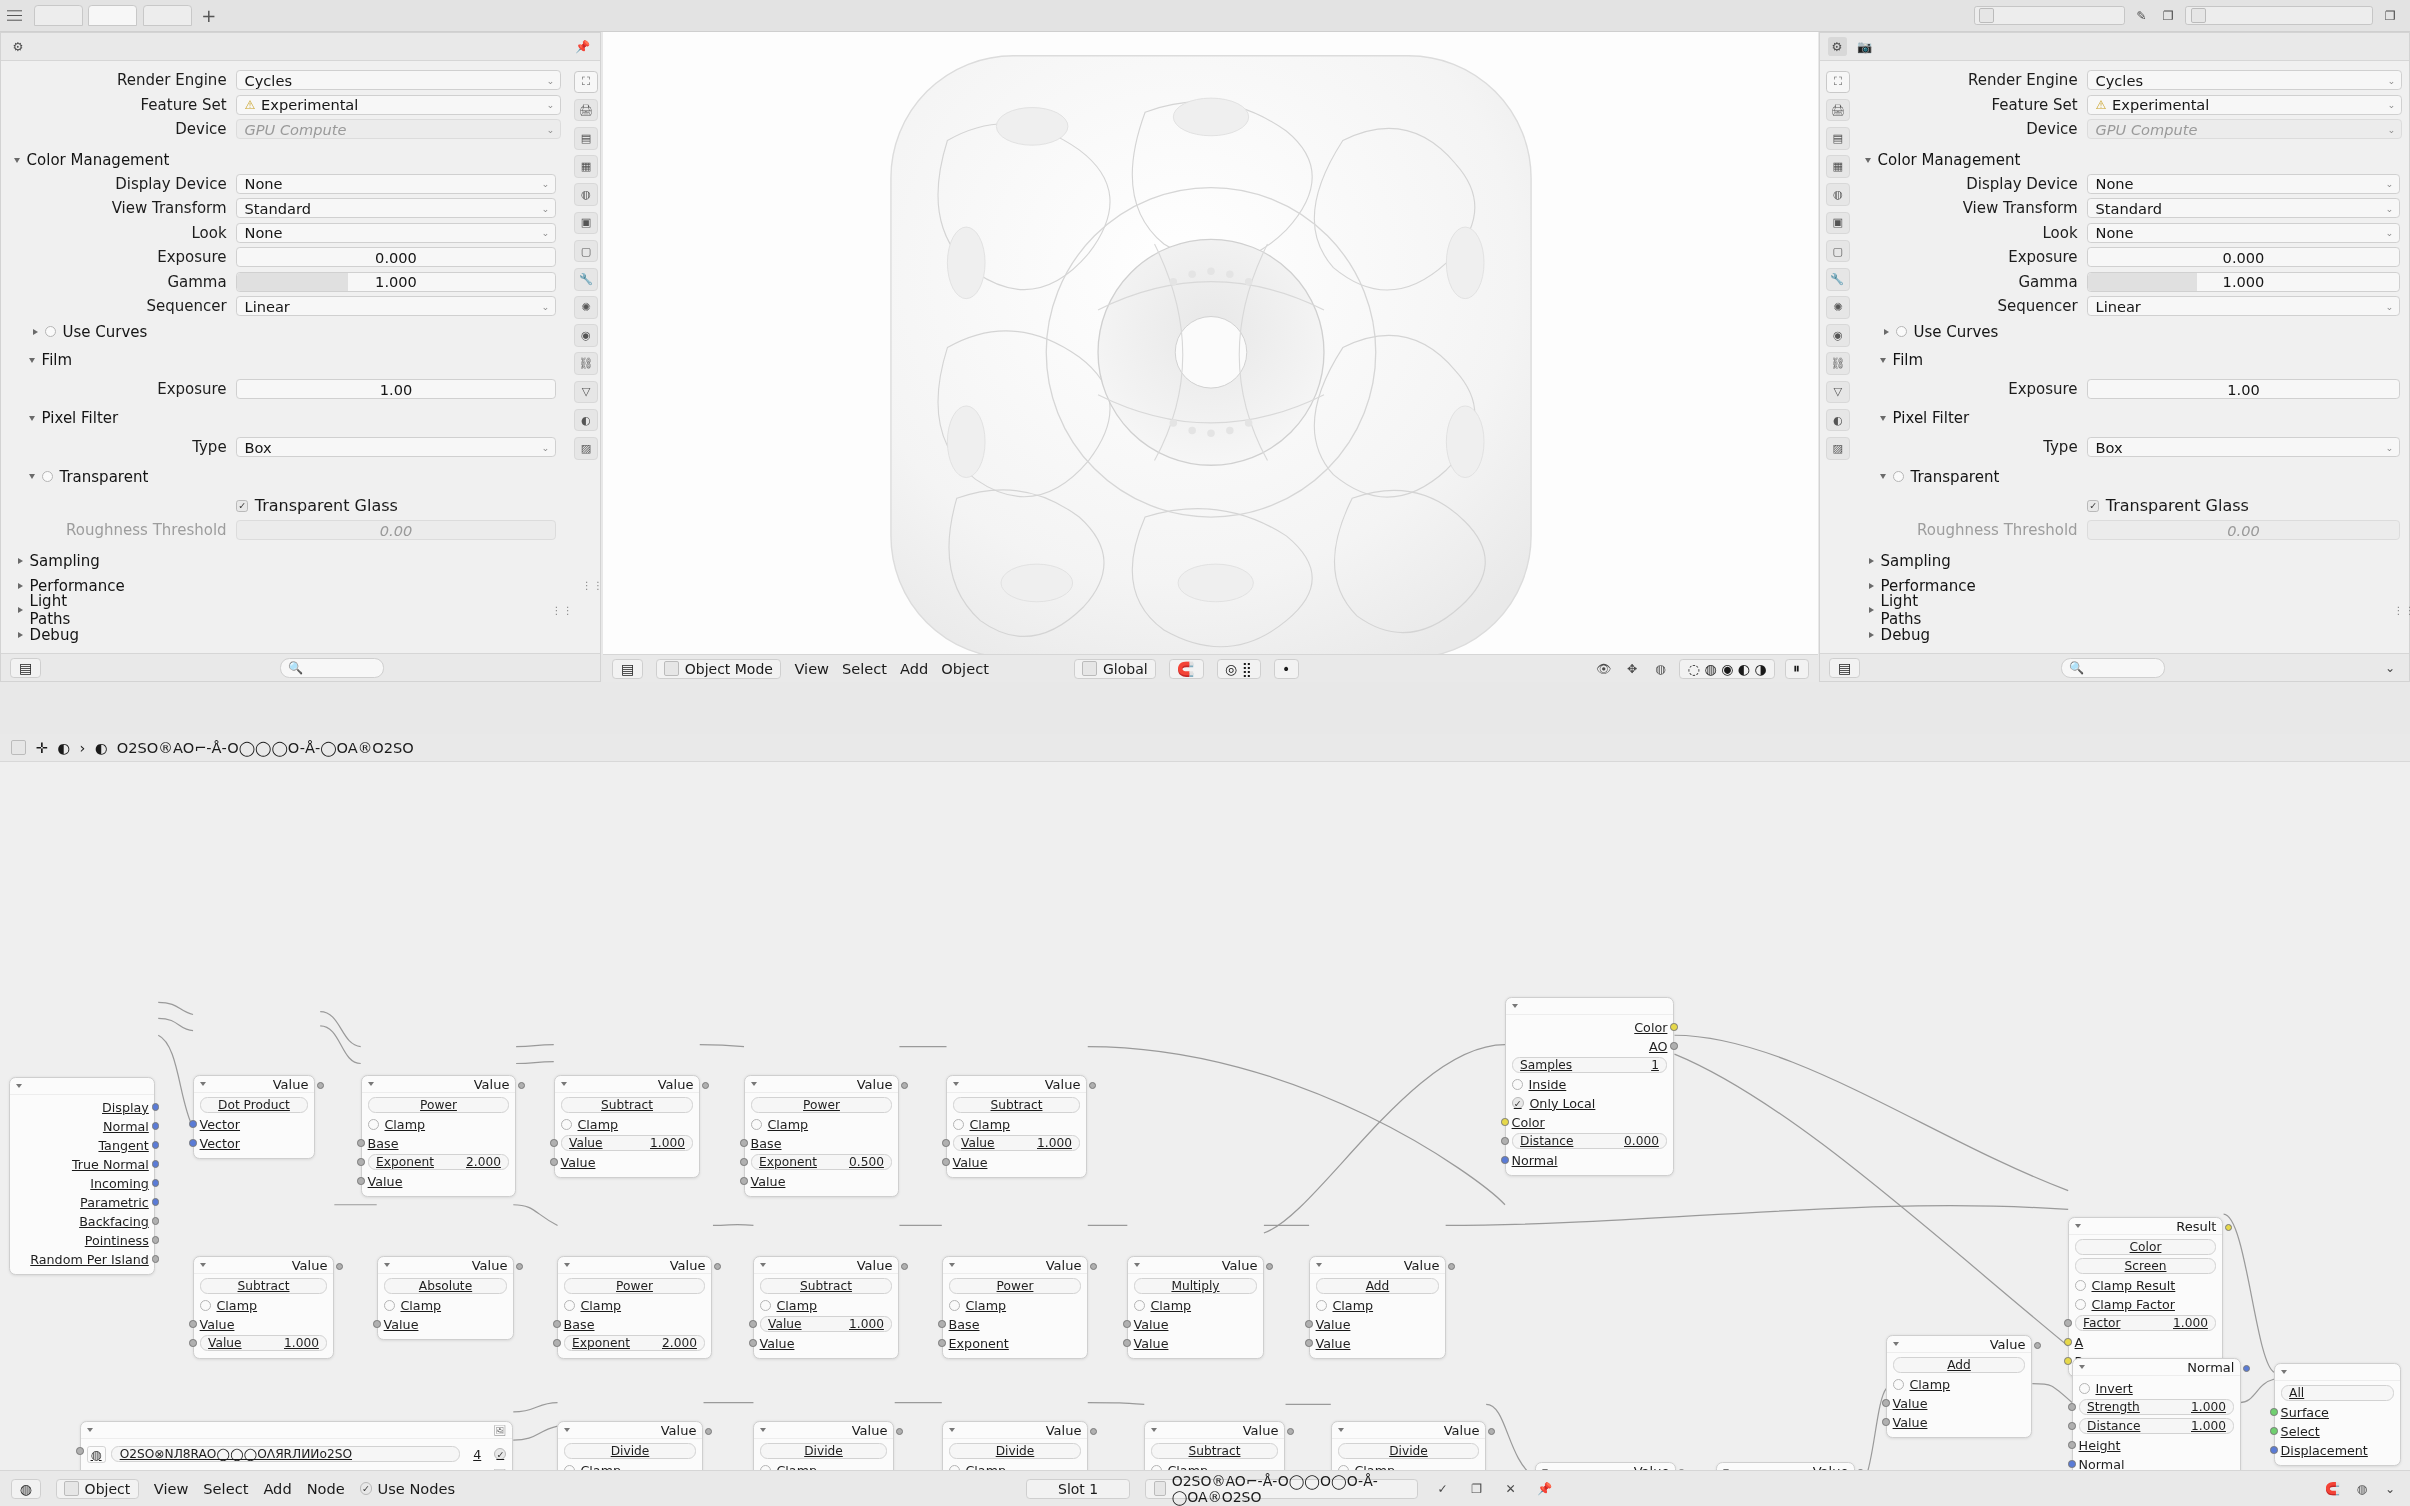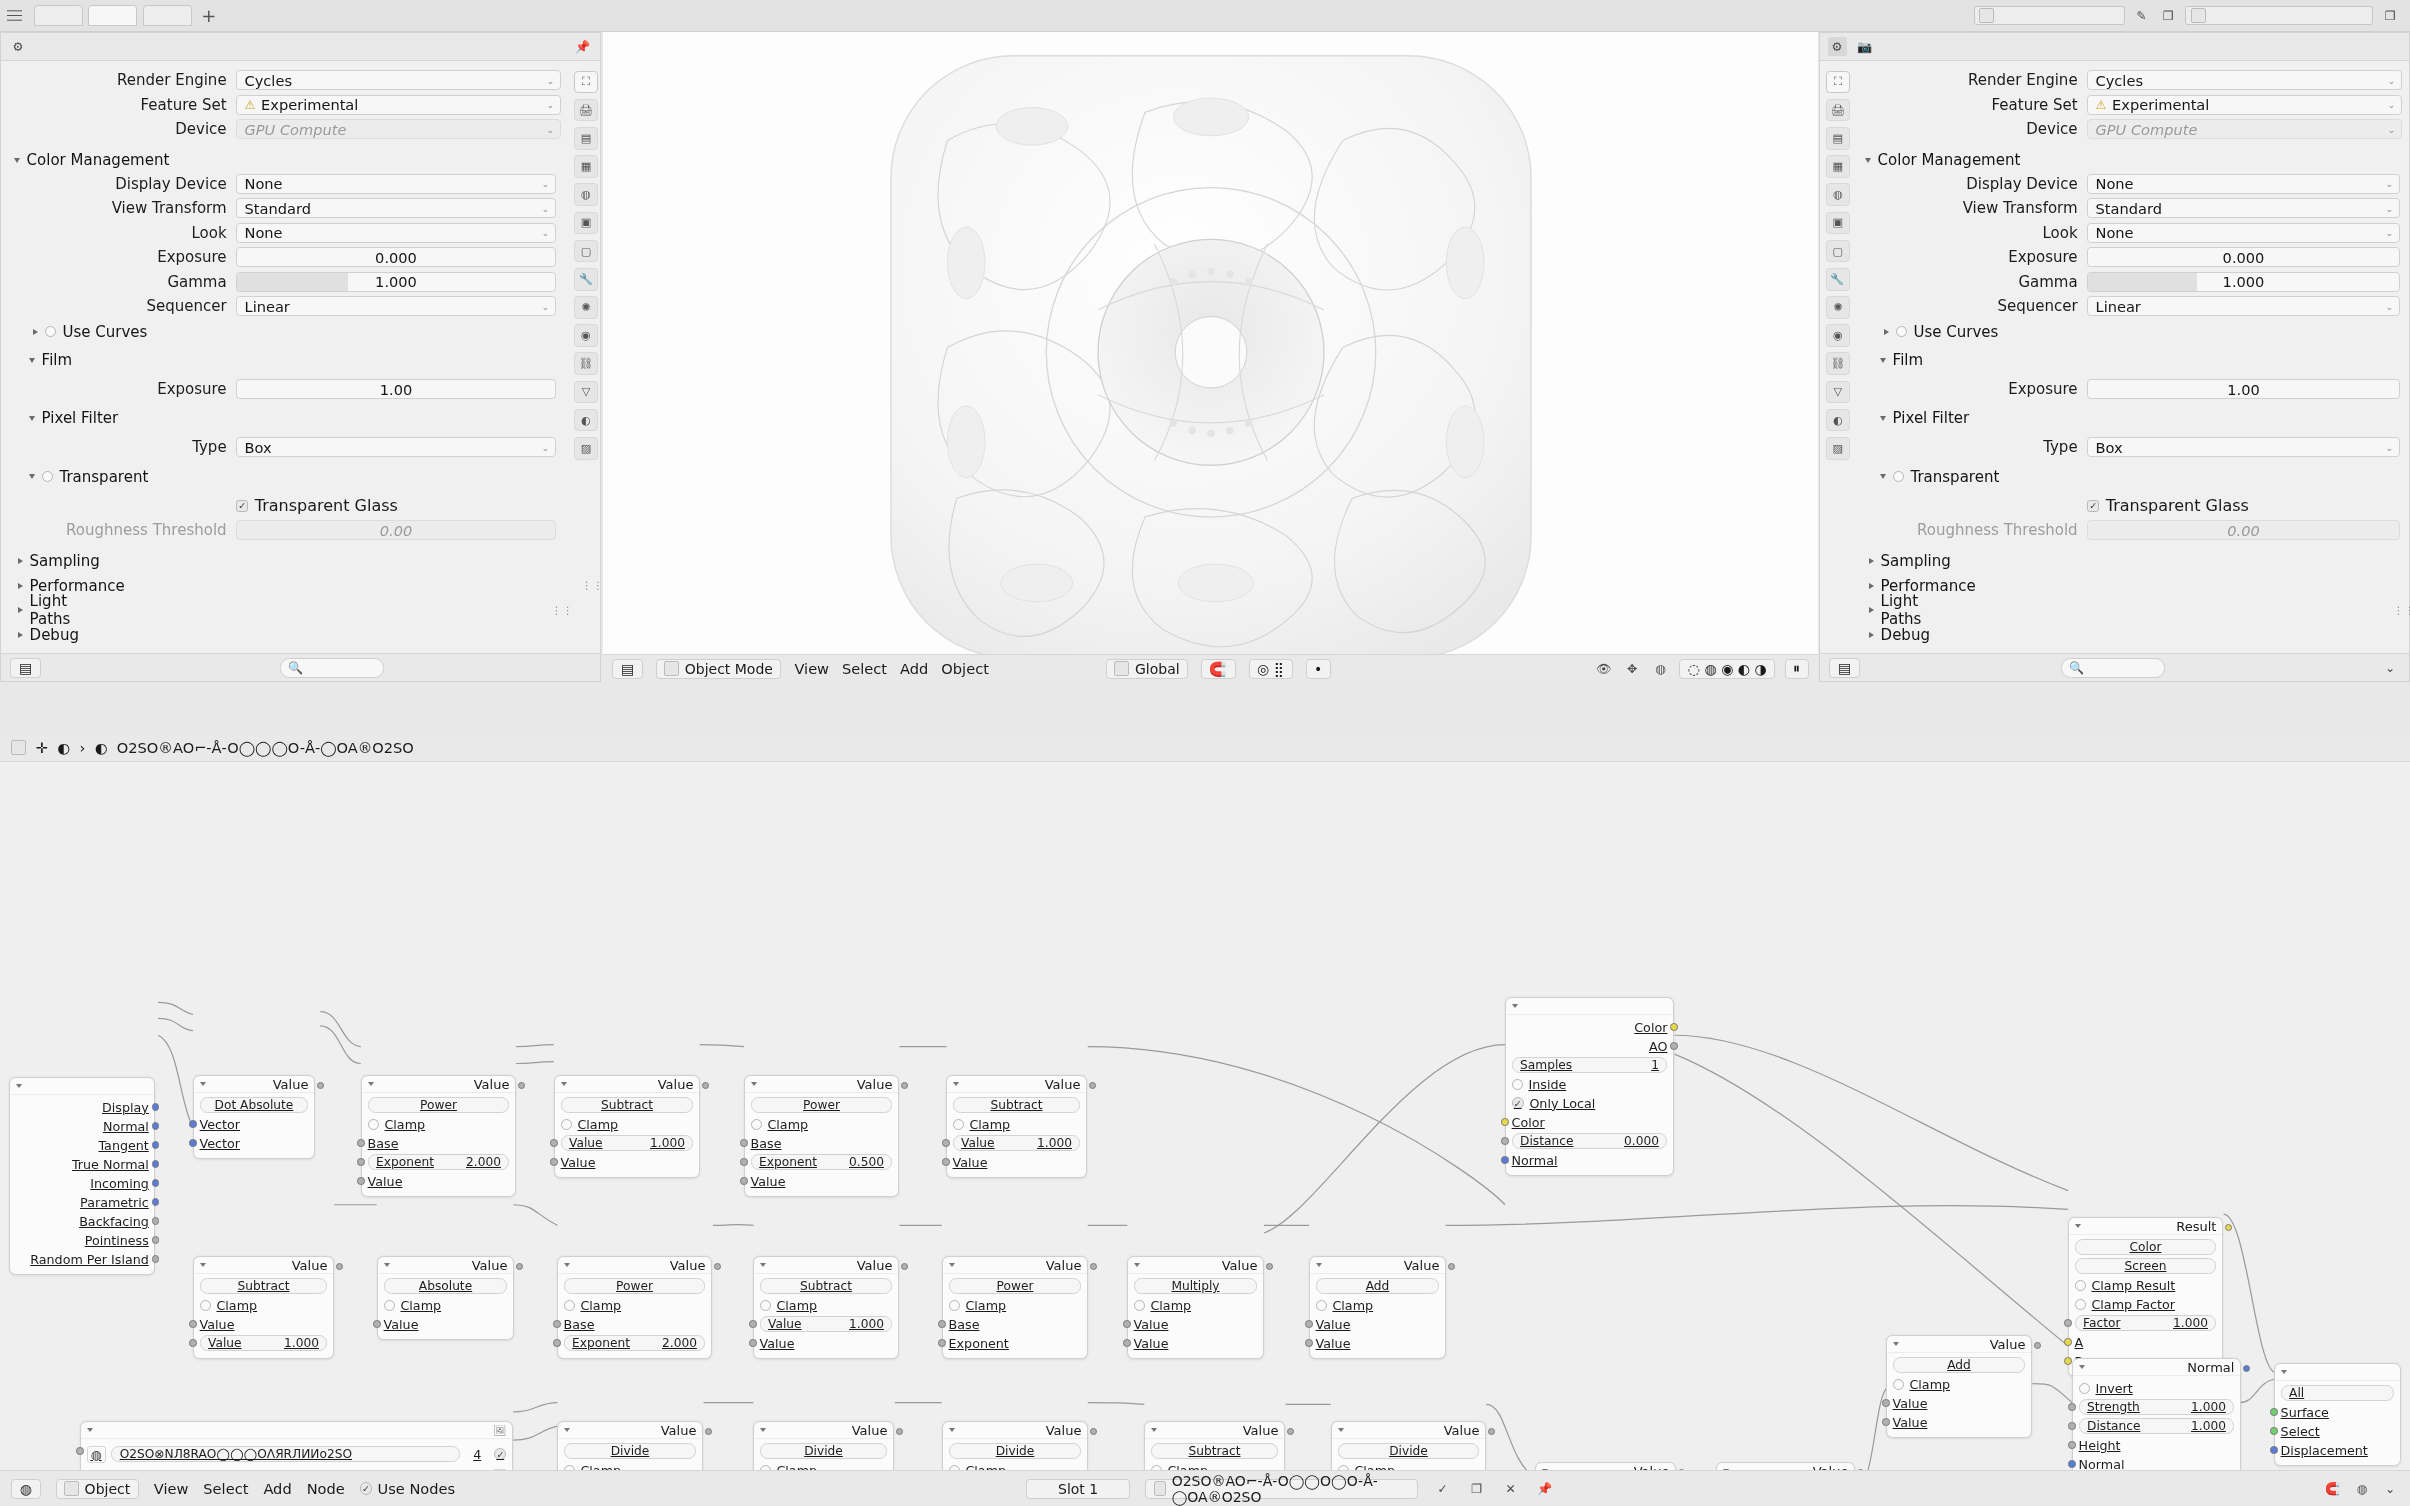--- a/index.html
+++ b/index.html
@@ -359,21 +359,21 @@
     <div class="statusbar">
       <div class="pill">▤</div>
       <div class="pill">
         <span class="sq"></span>
         <span>Object Mode</span>
       </div>
       <span>View</span>
       <span>Select</span>
       <span>Add</span>
       <span>Object</span>
-      <div class="pill" style="margin-left:104px">
+      <div class="pill" style="margin-left:72px">
         <span class="sq"></span>
         <span>Global</span>
       </div>
       <div class="pill">🧲</div>
       <div class="pill">◎ ⣿</div>
       <div class="pill">•</div>
       <div style="margin-left:auto;display:flex;gap:9.4px;align-items:center;">
         <div class="icon-btn">👁</div>
         <div class="icon-btn">✥</div>
         <div class="icon-btn">◍</div>
@@ -646,21 +646,21 @@
       </div>
 
       <div class="node" style="left:193px;top:313px;width:122px;">
         <div class="nhead">
           <span class="ntri"></span>
           <span style="margin-left:auto">Value</span>
           <span class="sock out s-grey" style="top:5.6px"></span>
         </div>
         <div class="nbody">
           <div class="nrow">
-              <div class="nfield">Dot Absolute</div>
+              <div class="nfield">Dot Product</div>
             </div>
           <div class="nrow">
               <span class="sock in s-blue"></span>
               <span>Vector</span>
             </div>
           <div class="nrow">
               <span class="sock in s-blue"></span>
               <span>Vector</span>
             </div>
         </div>

